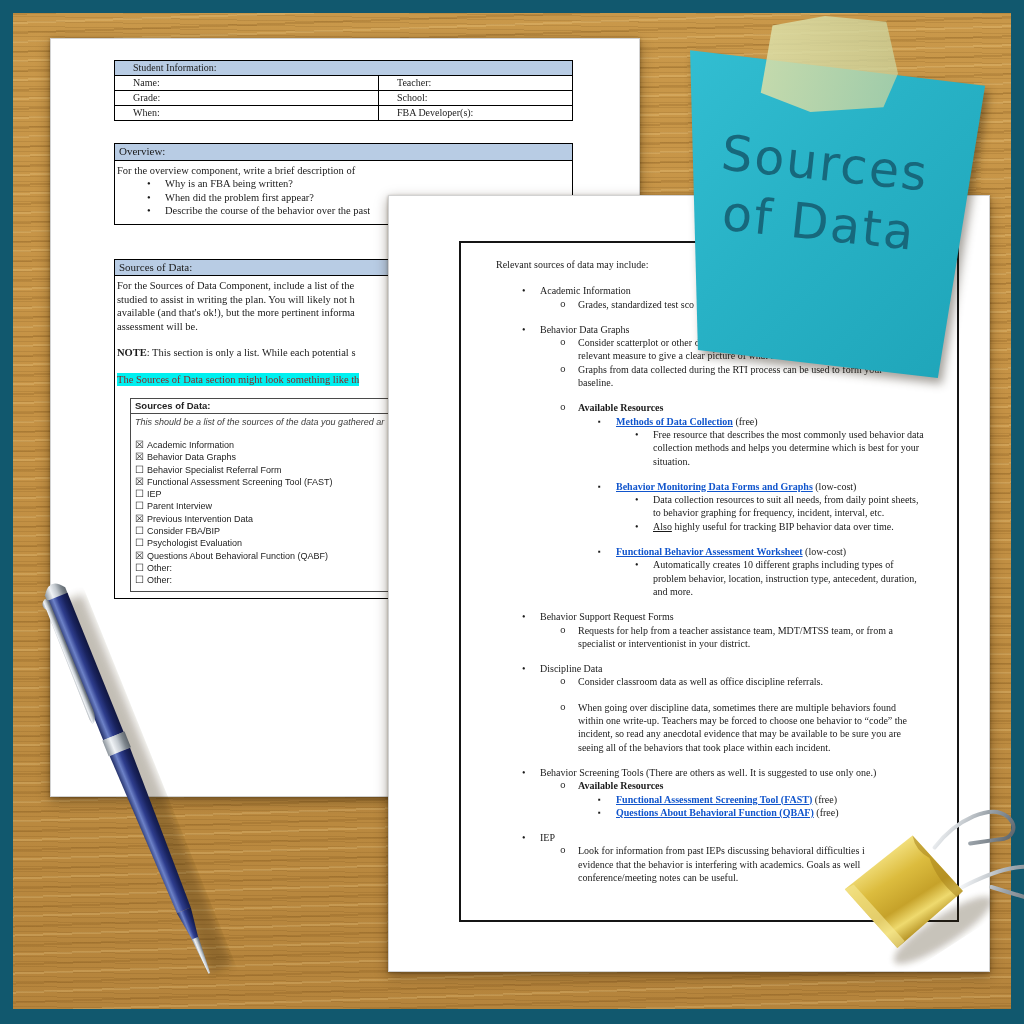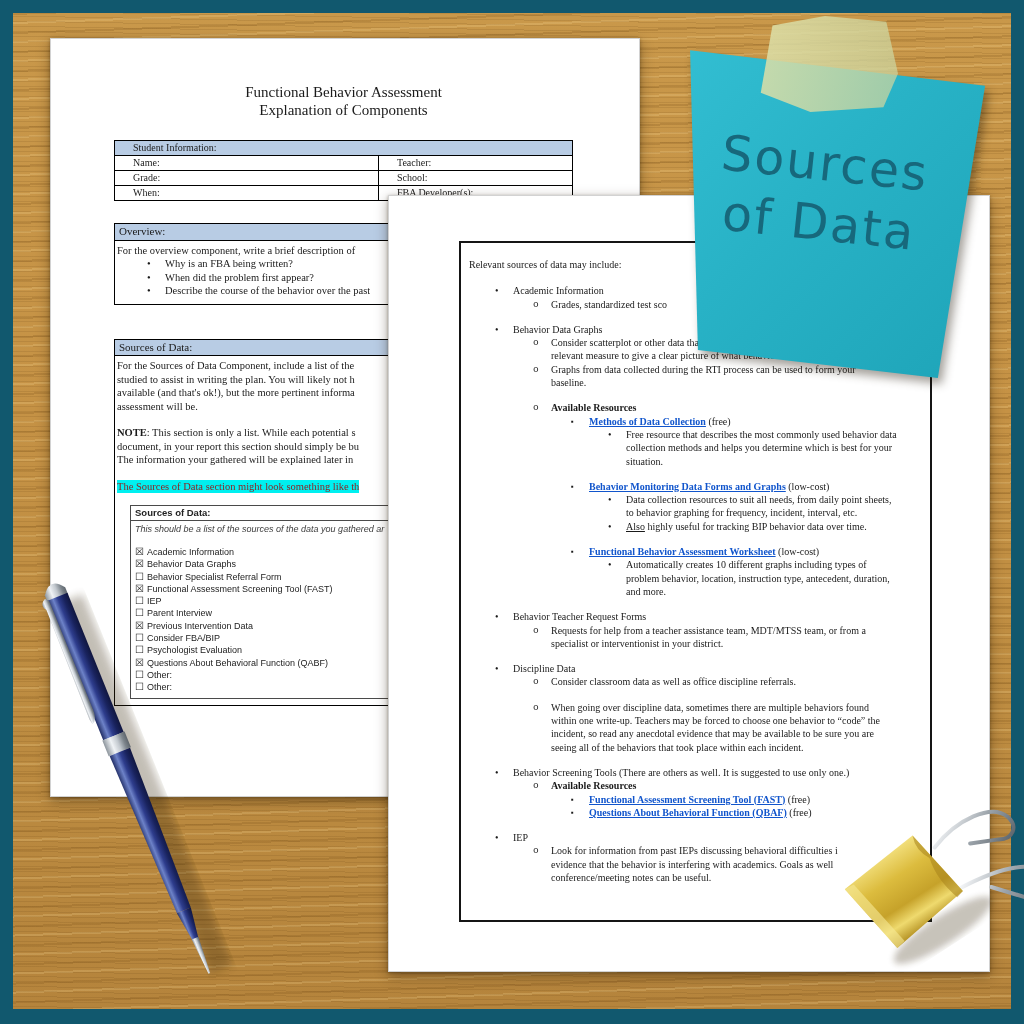--- a/index.html
+++ b/index.html
@@ -35,21 +35,21 @@
   .hl{display:inline-block;background:#00f0f0;color:#8b2525;white-space:nowrap;margin-top:0;}
   
   .sample{margin:12px 0 0 13px;width:440px;border:1px solid #4a4a4a;
           font-family:"Liberation Sans",sans-serif;font-size:9px;line-height:12px;color:#222;}
   .sample-h{font-weight:bold;font-size:9.5px;border-bottom:1px solid #4a4a4a;padding:1px 4px;}
   .sample-b{padding:2px 4px 4px 4px;}
   .sample-note{font-style:italic;color:#3c3c3c;white-space:nowrap;overflow:hidden;}
   .ck{white-space:nowrap;line-height:12.3px;}
   .ck .box{display:inline-block;width:12px;font-size:10px;}
   
-  .fd-box{position:absolute;left:70px;top:45px;width:469px;height:677px;border:2px solid #151515;overflow:hidden;}
+  .fd-box{position:absolute;left:70px;top:45px;width:469px;height:677px;border:2px solid #151515;overflow:hidden;padding-left:27px;}
   .fd-inner{padding:15px 5px 6px 8px;font-size:10px;line-height:13.3px;color:#1a1a1a;}
   .fd-intro{margin-bottom:13px;white-space:nowrap;}
   .li{display:flex;}
   .li.g{margin-top:12px;}
   .li .mk{flex:0 0 18px;}
   .l1{padding-left:26px;} .l2{padding-left:64px;} .l3{padding-left:102px;} .l4{padding-left:139px;}
   .l2 .mk{font-family:"Liberation Mono",monospace;font-size:9.5px;}
   .l3 .mk{font-size:8px;line-height:13.3px;}
   .tx{flex:1;min-width:0;}
   .tx.b{font-weight:bold;}
@@ -71,24 +71,20 @@
   .clip{position:absolute;left:830px;top:795px;z-index:50;}
 </style>
 </head>
 <body>
 
 <div class="stage">
   <div class="wood"></div>
 
   <div class="page back-page">
     <div class="bd">
-      <div class="bd-title">
-        <div>Functional Behavior Assessment</div>
-        <div>Explanation of Components</div>
-      </div>
 
       <table class="tbl">
         <tbody>
           <tr>
               <td class="hdr" colspan="2">Student Information:</td>
             </tr>
         </tbody>
         <tbody>
 
         <tr>
@@ -133,25 +129,20 @@
         <div class="sect-b">
           <div>
 
           <div class="pl">For the Sources of Data Component, include a list of the</div>
               <div class="pl">studied to assist in writing the plan. You will likely not h</div>
               <div class="pl">available (and that's ok!), but the more pertinent informa</div>
               <div class="pl">assessment will be.</div>
             </div>
           <div class="sp"></div>
           <div class="pl"><b>NOTE</b><span>: This section is only a list. While each potential s</span></div>
-          <div>
-
-          <div class="pl">document, in your report this section should simply be bu</div>
-              <div class="pl">The information your gathered will be explained later in</div>
-            </div>
           <div class="sp"></div>
           <span class="hl">The Sources of Data section might look something like th</span>
 
           <div class="sample">
             <div class="sample-h">Sources of Data:</div>
             <div class="sample-b">
               <div class="sample-note">This should be a list of the sources of the data you gathered ar</div>
               <div style="height:11px"></div>
               <div>
 
@@ -285,21 +276,21 @@
               <span class="mk">•</span>
               <div class="tx">
                 <div class="ln">Automatically creates 10 different graphs including types of</div>
                 <div class="ln">problem behavior, location, instruction type, antecedent, duration,</div>
                 <div class="ln">and more.</div>
               </div>
             </div>
             <div class="li l1 g">
               <span class="mk">•</span>
               <div class="tx">
-                <div class="ln">Behavior Teacher Request Forms</div>
+                <div class="ln">Behavior Support Request Forms</div>
               </div>
             </div>
             <div class="li l2">
               <span class="mk">o</span>
               <div class="tx">
                 <div class="ln">Requests for help from a teacher assistance team, MDT/MTSS team, or from a</div>
                 <div class="ln">specialist or interventionist in your district.</div>
               </div>
             </div>
             <div class="li l1 g">

